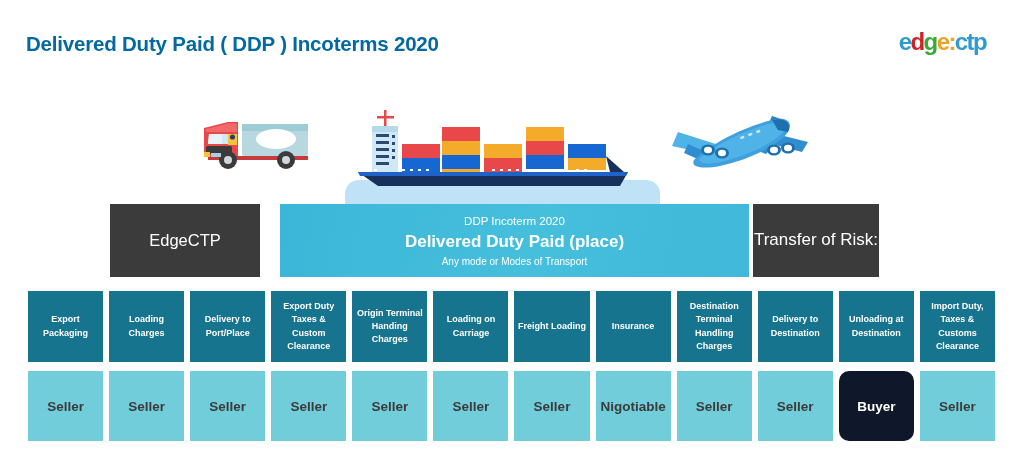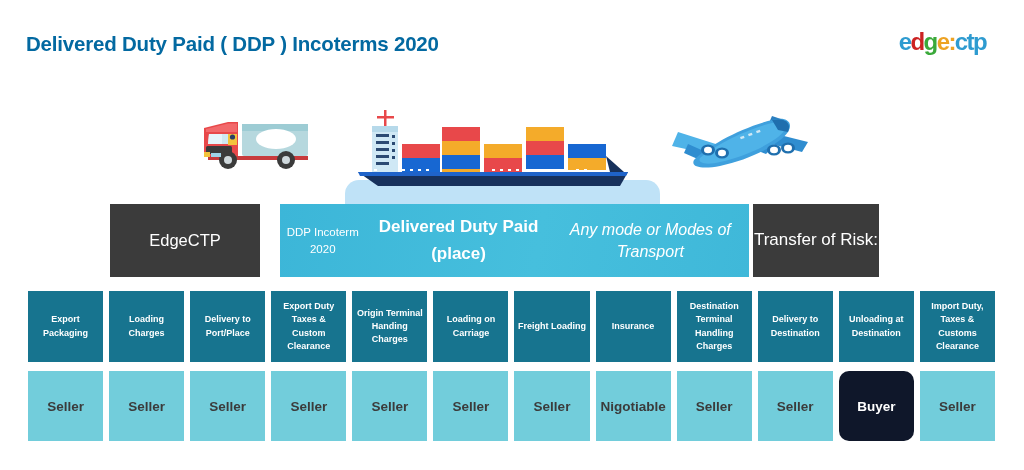--- a/index.html
+++ b/index.html
@@ -72,28 +72,28 @@
 
   #incoterm-banner {
     position: absolute;
     left: 280px;
     top: 204px;
     width: 469px;
     height: 73px;
     background: linear-gradient(100deg, #3cb6d8 0%, #46bfdd 55%, #3fb8d9 100%);
     color: #ffffff;
     display: flex;
-    flex-direction: row;
+    flex-direction: column;
     align-items: center;
     justify-content: center;
     text-align: center;
   }
   #incoterm-sub-top { font-size: 11.5px; line-height: 1.4; }
   #incoterm-main { font-size: 17px; font-weight: bold; line-height: 1.55; }
-  #incoterm-sub-bottom { font-size: 16px; line-height: 1.35; font-style: italic; }
+  #incoterm-sub-bottom { font-size: 10px; line-height: 1.35; }
 
   
   #cost-table {
     position: absolute;
     left: 28px;
     top: 291px;
     width: 967px;
   }
   .table-row { display: flex; }
   .head-row { margin-bottom: 9px; }

